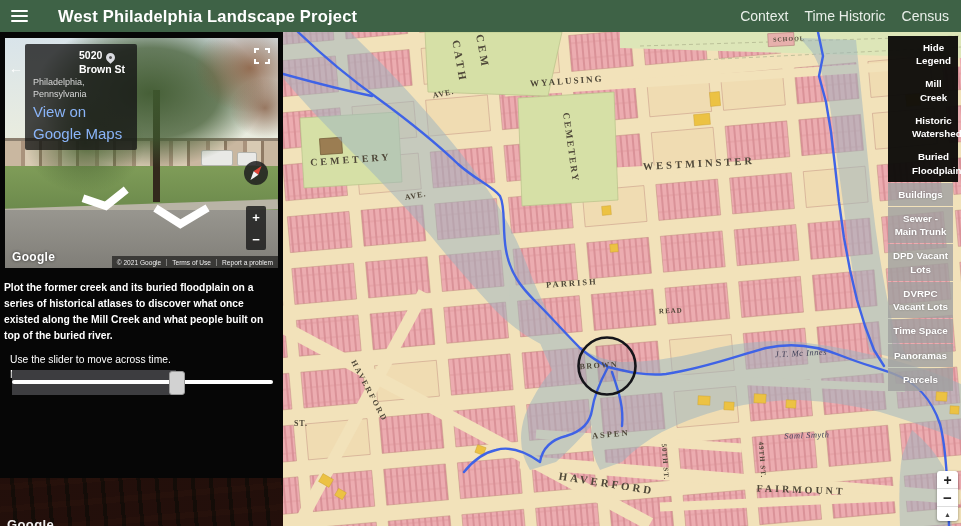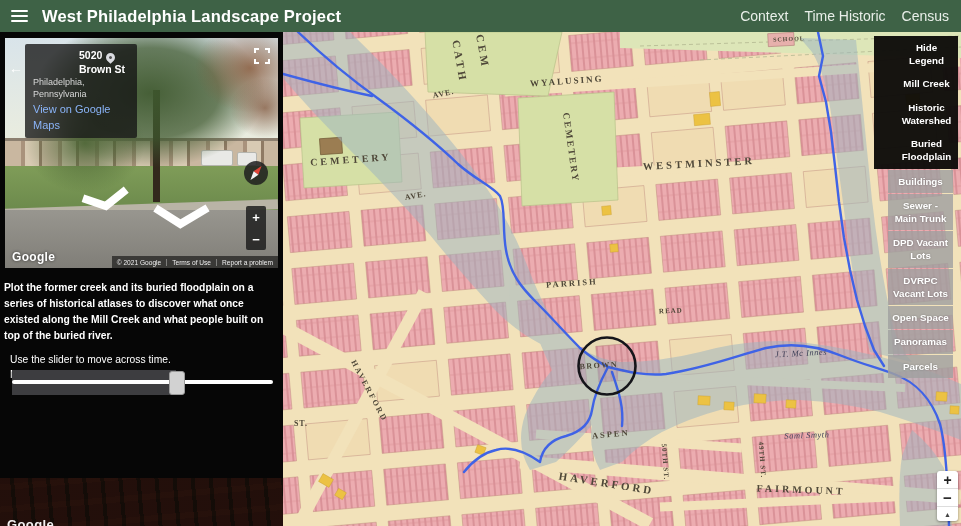--- a/index.html
+++ b/index.html
@@ -5,21 +5,21 @@
   html,body{margin:0;padding:0;background:#222;}
   .app{position:relative;width:961px;height:526px;overflow:hidden;background:#000;
        font-family:"Liberation Sans",sans-serif;}
 
   
   .header{position:absolute;left:0;top:0;width:961px;height:32px;background:#3e6246;
           display:flex;align-items:center;z-index:50;}
   .menu-btn{width:38px;height:32px;display:flex;align-items:center;justify-content:center;cursor:pointer;}
   .menu-btn .bars{width:17px;height:12px;display:flex;flex-direction:column;justify-content:space-between;}
   .menu-btn .bars i{display:block;height:2.4px;background:#fff;border-radius:1px;}
-  .app-title{color:#fff;font-size:16.5px;font-weight:bold;letter-spacing:.2px;margin-left:4px;}
+  .app-title{color:#fff;font-size:16.5px;font-weight:bold;letter-spacing:.2px;margin-left:20px;}
   .nav{margin-left:auto;display:flex;gap:16px;padding-right:12px;}
   .nav-item{color:#e9efe9;font-size:14px;cursor:pointer;}
 
   
   .sidebar{position:absolute;left:0;top:32px;width:283px;height:494px;background:#060606;z-index:40;}
   .sv{position:absolute;left:5px;top:6px;width:273px;height:230px;overflow:hidden;background:#9db4c0;}
   .sv-sky{position:absolute;left:0;top:0;width:273px;height:140px;
           background:linear-gradient(#d9e4ea,#e9ecdf 70%,#dfe2d2);}
   .sv-houses{position:absolute;left:0;top:100px;width:273px;height:36px;
      background:repeating-linear-gradient(90deg,#c9b7a0 0 16px,#a9927c 16px 20px,#d8cab3 20px 34px,#8f7a64 34px 37px);
@@ -30,21 +30,21 @@
   .sv-walk{position:absolute;left:0;top:166px;width:273px;height:10px;background:#b9b4a6;transform:rotate(-2deg);}
   .sv-road{position:absolute;left:0;top:172px;width:273px;height:58px;
      background:linear-gradient(#98968f,#807e78);}
   .sv-blob{position:absolute;border-radius:50%;}
   .sv-trunk{position:absolute;left:148px;top:52px;width:7px;height:112px;background:#33291d;}
   .sv-arrows{position:absolute;left:0;top:0;}
   .sv-card{position:absolute;left:20px;top:6px;width:96px;padding:5px 8px 4px 8px;
      background:rgba(20,20,20,.78);color:#fff;border-radius:2px;}
   .sv-card .t1{font-size:10.5px;font-weight:bold;line-height:1.3;margin-left:46px;}
   .sv-card .t2{font-size:9px;color:#d7d7d7;line-height:1.35;}
-  .sv-card .t3{font-size:11px;color:#8ab4f8;line-height:1.5;cursor:pointer;}
+  .sv-card .t3{font-size:15px;color:#8ab4f8;line-height:1.5;cursor:pointer;}
   .sv-back{position:absolute;left:4px;top:22px;color:#fff;font-size:14px;cursor:pointer;}
   .sv-pin{position:absolute;left:101px;top:15px;width:9px;height:9px;background:#dadce0;
      border-radius:50% 50% 50% 0;transform:rotate(-45deg);cursor:pointer;}
   .sv-pin:after{content:"";position:absolute;left:3px;top:3px;width:3px;height:3px;border-radius:50%;background:#555;}
   .sv-fs{position:absolute;right:8px;top:10px;width:16px;height:16px;cursor:pointer;}
   .sv-compass{position:absolute;right:9px;top:122px;cursor:pointer;}
   .sv-zoom{position:absolute;right:12px;top:168px;width:20px;height:44px;background:rgba(30,30,30,.85);
      border-radius:2px;color:#fff;display:flex;flex-direction:column;cursor:pointer;}
   .sv-zoom div{flex:1;display:flex;align-items:center;justify-content:center;font-size:13px;font-weight:bold;}
   .sv-logo{position:absolute;left:7px;bottom:4px;color:#fff;font-size:12px;font-weight:bold;letter-spacing:.3px;
@@ -73,21 +73,21 @@
   
   .map-wrap{position:absolute;left:283px;top:32px;width:678px;height:494px;background:#f2e2ba;}
   .maplbl{font-family:"Liberation Serif",serif;font-weight:bold;fill:#4e4738;text-anchor:middle;}
   .maplbl.script{font-style:italic;font-weight:normal;fill:#40425a;}
 
   
   .legend{position:absolute;right:3px;top:36px;width:70px;display:flex;flex-direction:column;
      align-items:flex-end;z-index:45;}
   .leg{box-sizing:border-box;color:#fff;font-size:9.8px;font-weight:bold;text-align:center;
      padding:5px 3px;line-height:1.35;cursor:pointer;}
-  .leg.dark{width:84px;background:rgba(13,11,9,.96);padding-left:24px;}
+  .leg.dark{width:70px;background:rgba(13,11,9,.96);padding-left:24px;}
   .leg.light{width:65px;margin-right:5px;background:rgba(160,160,160,.82);margin-top:1px;
      text-shadow:0 0 2px rgba(0,0,0,.3);}
 
   
   .mzoom{position:absolute;right:3px;bottom:5px;width:21px;background:#fff;border-radius:3px;
      box-shadow:0 1px 3px rgba(0,0,0,.4);z-index:46;display:flex;flex-direction:column;}
   .mzoom div{height:17px;display:flex;align-items:center;justify-content:center;cursor:pointer;
      font-weight:bold;color:#222;}
   .mzoom .zi{font-size:14px;border-bottom:1px solid #ddd;}
   .mzoom .zo{font-size:15px;border-bottom:1px solid #ddd;}
@@ -355,21 +355,21 @@
 
   <div class="legend" id="legend">
       <div class="leg dark">Hide Legend</div>
       <div class="leg dark">Mill Creek</div>
       <div class="leg dark">Historic Watershed</div>
       <div class="leg dark">Buried Floodplain</div>
       <div class="leg light">Buildings</div>
       <div class="leg light">Sewer - Main Trunk</div>
       <div class="leg light">DPD Vacant Lots</div>
       <div class="leg light">DVRPC Vacant Lots</div>
-      <div class="leg light">Open Space</div>
+      <div class="leg light">Time Space</div>
       <div class="leg light">Panoramas</div>
       <div class="leg light">Parcels</div>
     </div>
 
   <div class="mzoom">
     <div class="zi">+</div>
     <div class="zo">−</div>
     <div class="su">▲</div>
   </div>
 

